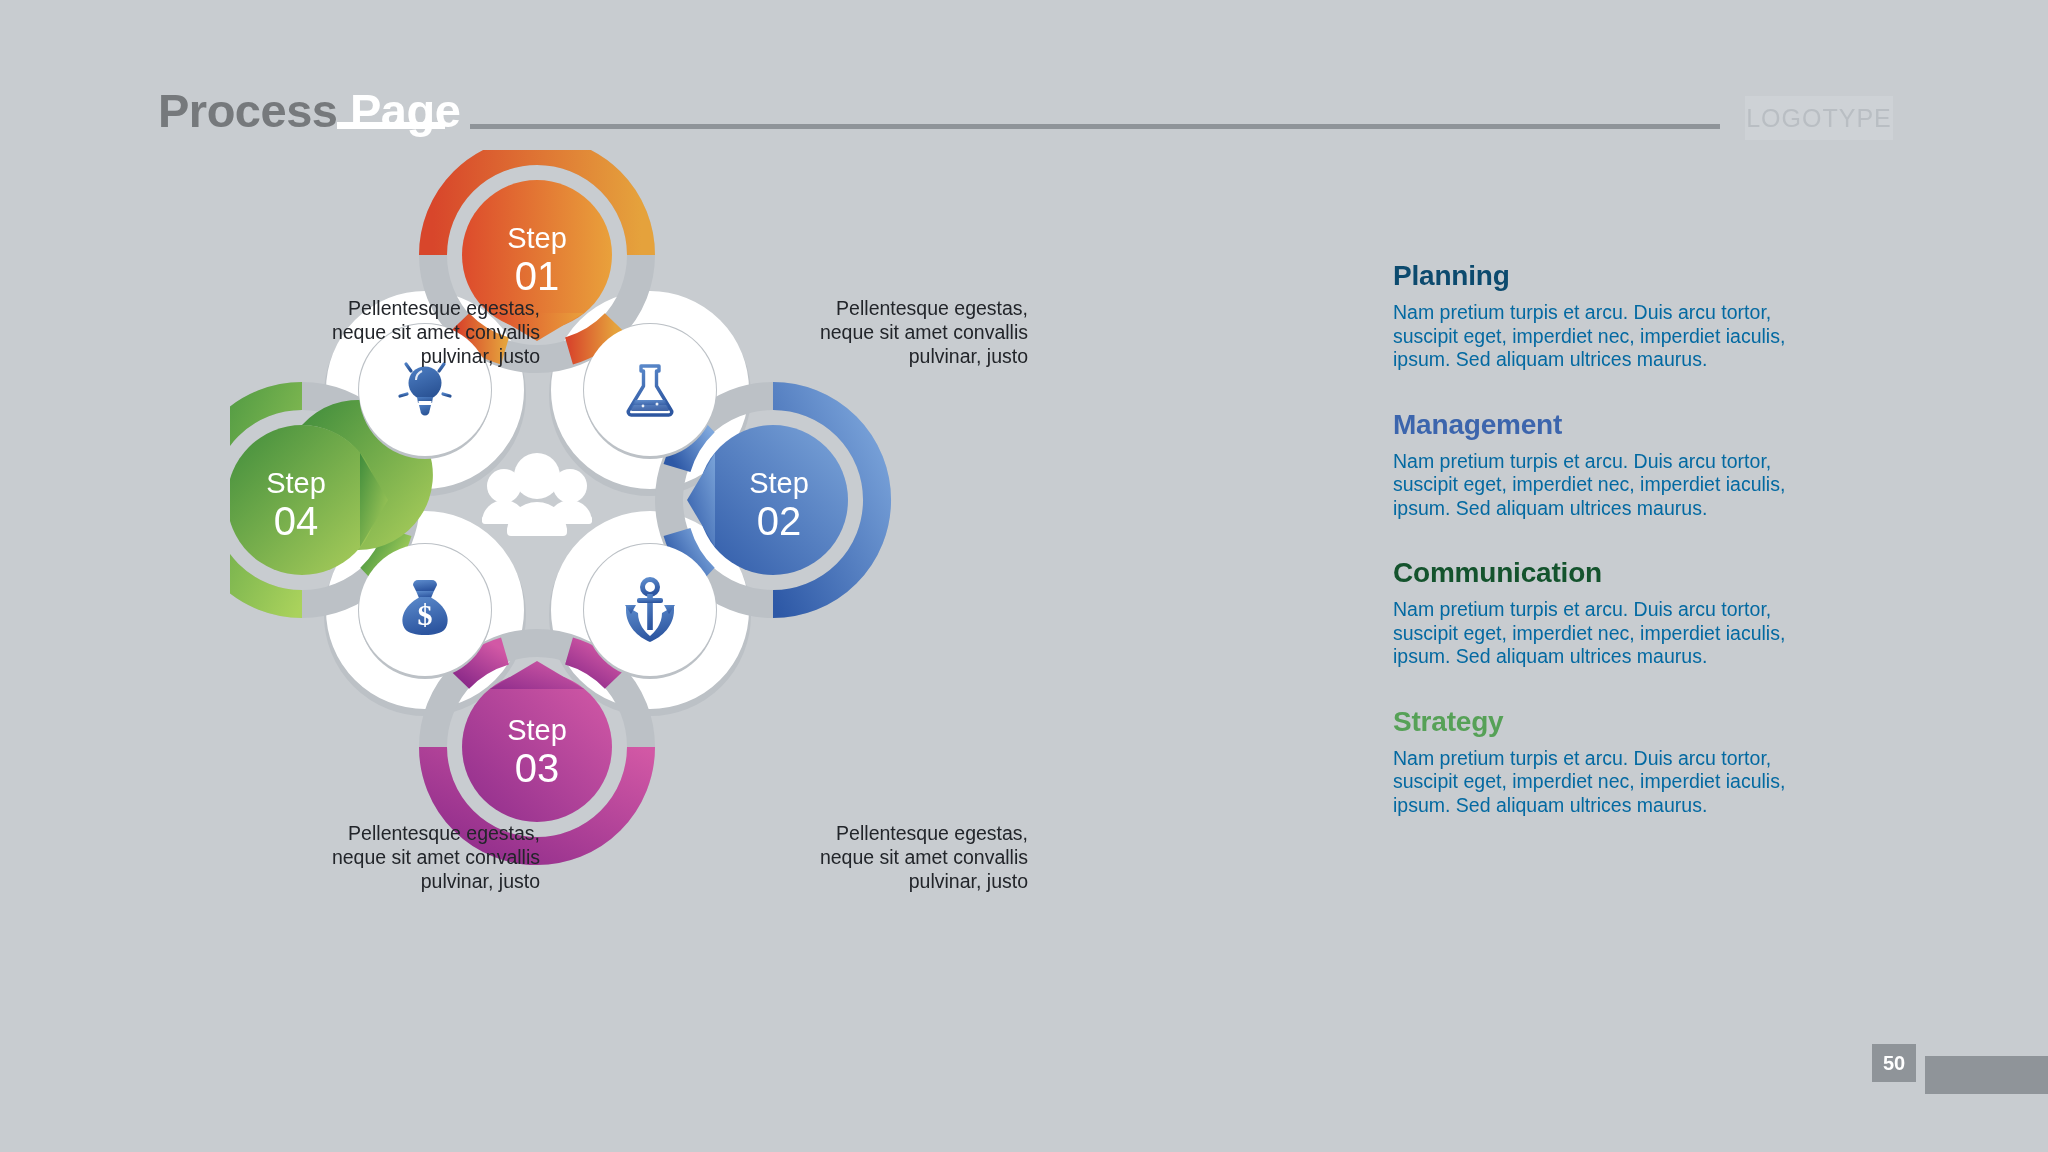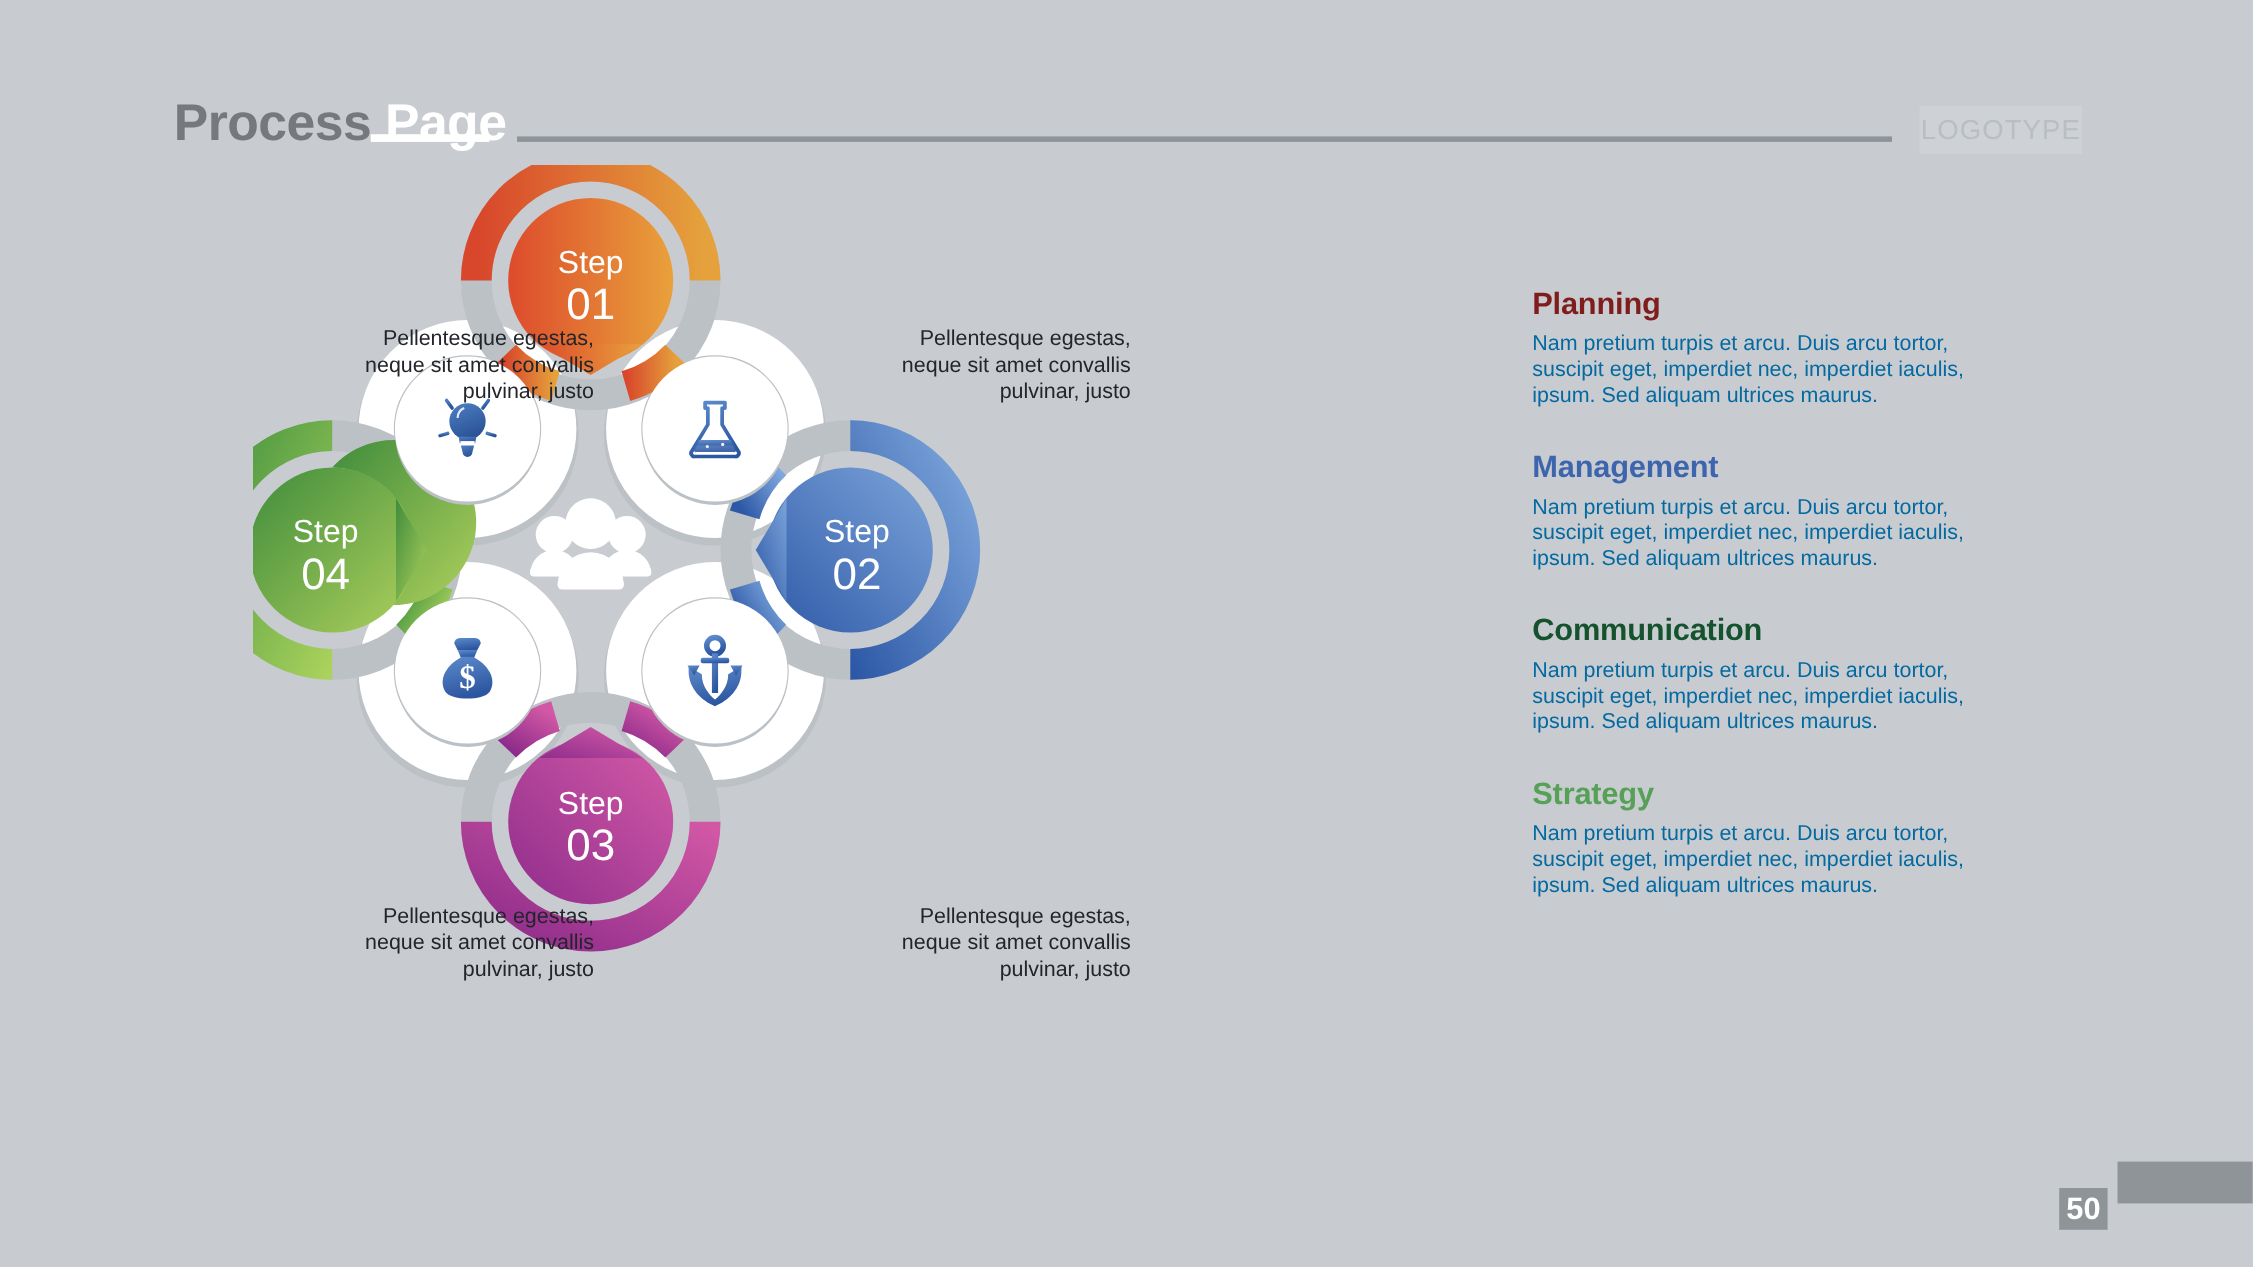--- a/index.html
+++ b/index.html
@@ -64,25 +64,25 @@
   .item-heading {
     font-size: 28px; font-weight: bold; letter-spacing: -0.2px;
     margin-bottom: 9px;
   }
   .item-body {
     font-size: 19.5px; line-height: 23.5px; color: #0369a1;
   }
 
   
   #page-num {
-    position: absolute; left: 1872px; top: 1080px;
+    position: absolute; left: 1872px; top: 1044px;
     width: 44px; height: 38px;
     background: #8f9499; color: #ffffff;
     display: flex; align-items: center; justify-content: center;
-    font-size: 28px; font-weight: bold;
+    font-size: 20px; font-weight: bold;
   }
   #footer-bar {
     position: absolute; left: 1925px; top: 1056px;
     width: 123px; height: 38px; background: #8f9499;
   }
 </style>
 </head>
 <body>
 
 <div id="slide">
@@ -281,21 +281,21 @@
     </svg>
   </div>
 
   <div class="caption" id="caption-tl">Pellentesque egestas, neque sit amet convallis pulvinar, justo</div>
   <div class="caption" id="caption-tr">Pellentesque egestas, neque sit amet convallis pulvinar, justo</div>
   <div class="caption" id="caption-bl">Pellentesque egestas, neque sit amet convallis pulvinar, justo</div>
   <div class="caption" id="caption-br">Pellentesque egestas, neque sit amet convallis pulvinar, justo</div>
 
   <div id="right-list">
     <div class="item">
-      <div class="item-heading" style="color:#7f1d1d">Planning</div>
+      <div class="item-heading" style="color:#0c4a6e">Planning</div>
       <div class="item-body">Nam pretium turpis et arcu. Duis arcu tortor, suscipit eget, imperdiet nec, imperdiet iaculis, ipsum. Sed aliquam ultrices maurus.</div>
     </div>
     <div class="item">
       <div class="item-heading" style="color:#3c65ad">Management</div>
       <div class="item-body">Nam pretium turpis et arcu. Duis arcu tortor, suscipit eget, imperdiet nec, imperdiet iaculis, ipsum. Sed aliquam ultrices maurus.</div>
     </div>
     <div class="item">
       <div class="item-heading" style="color:#14532d">Communication</div>
       <div class="item-body">Nam pretium turpis et arcu. Duis arcu tortor, suscipit eget, imperdiet nec, imperdiet iaculis, ipsum. Sed aliquam ultrices maurus.</div>
     </div>

